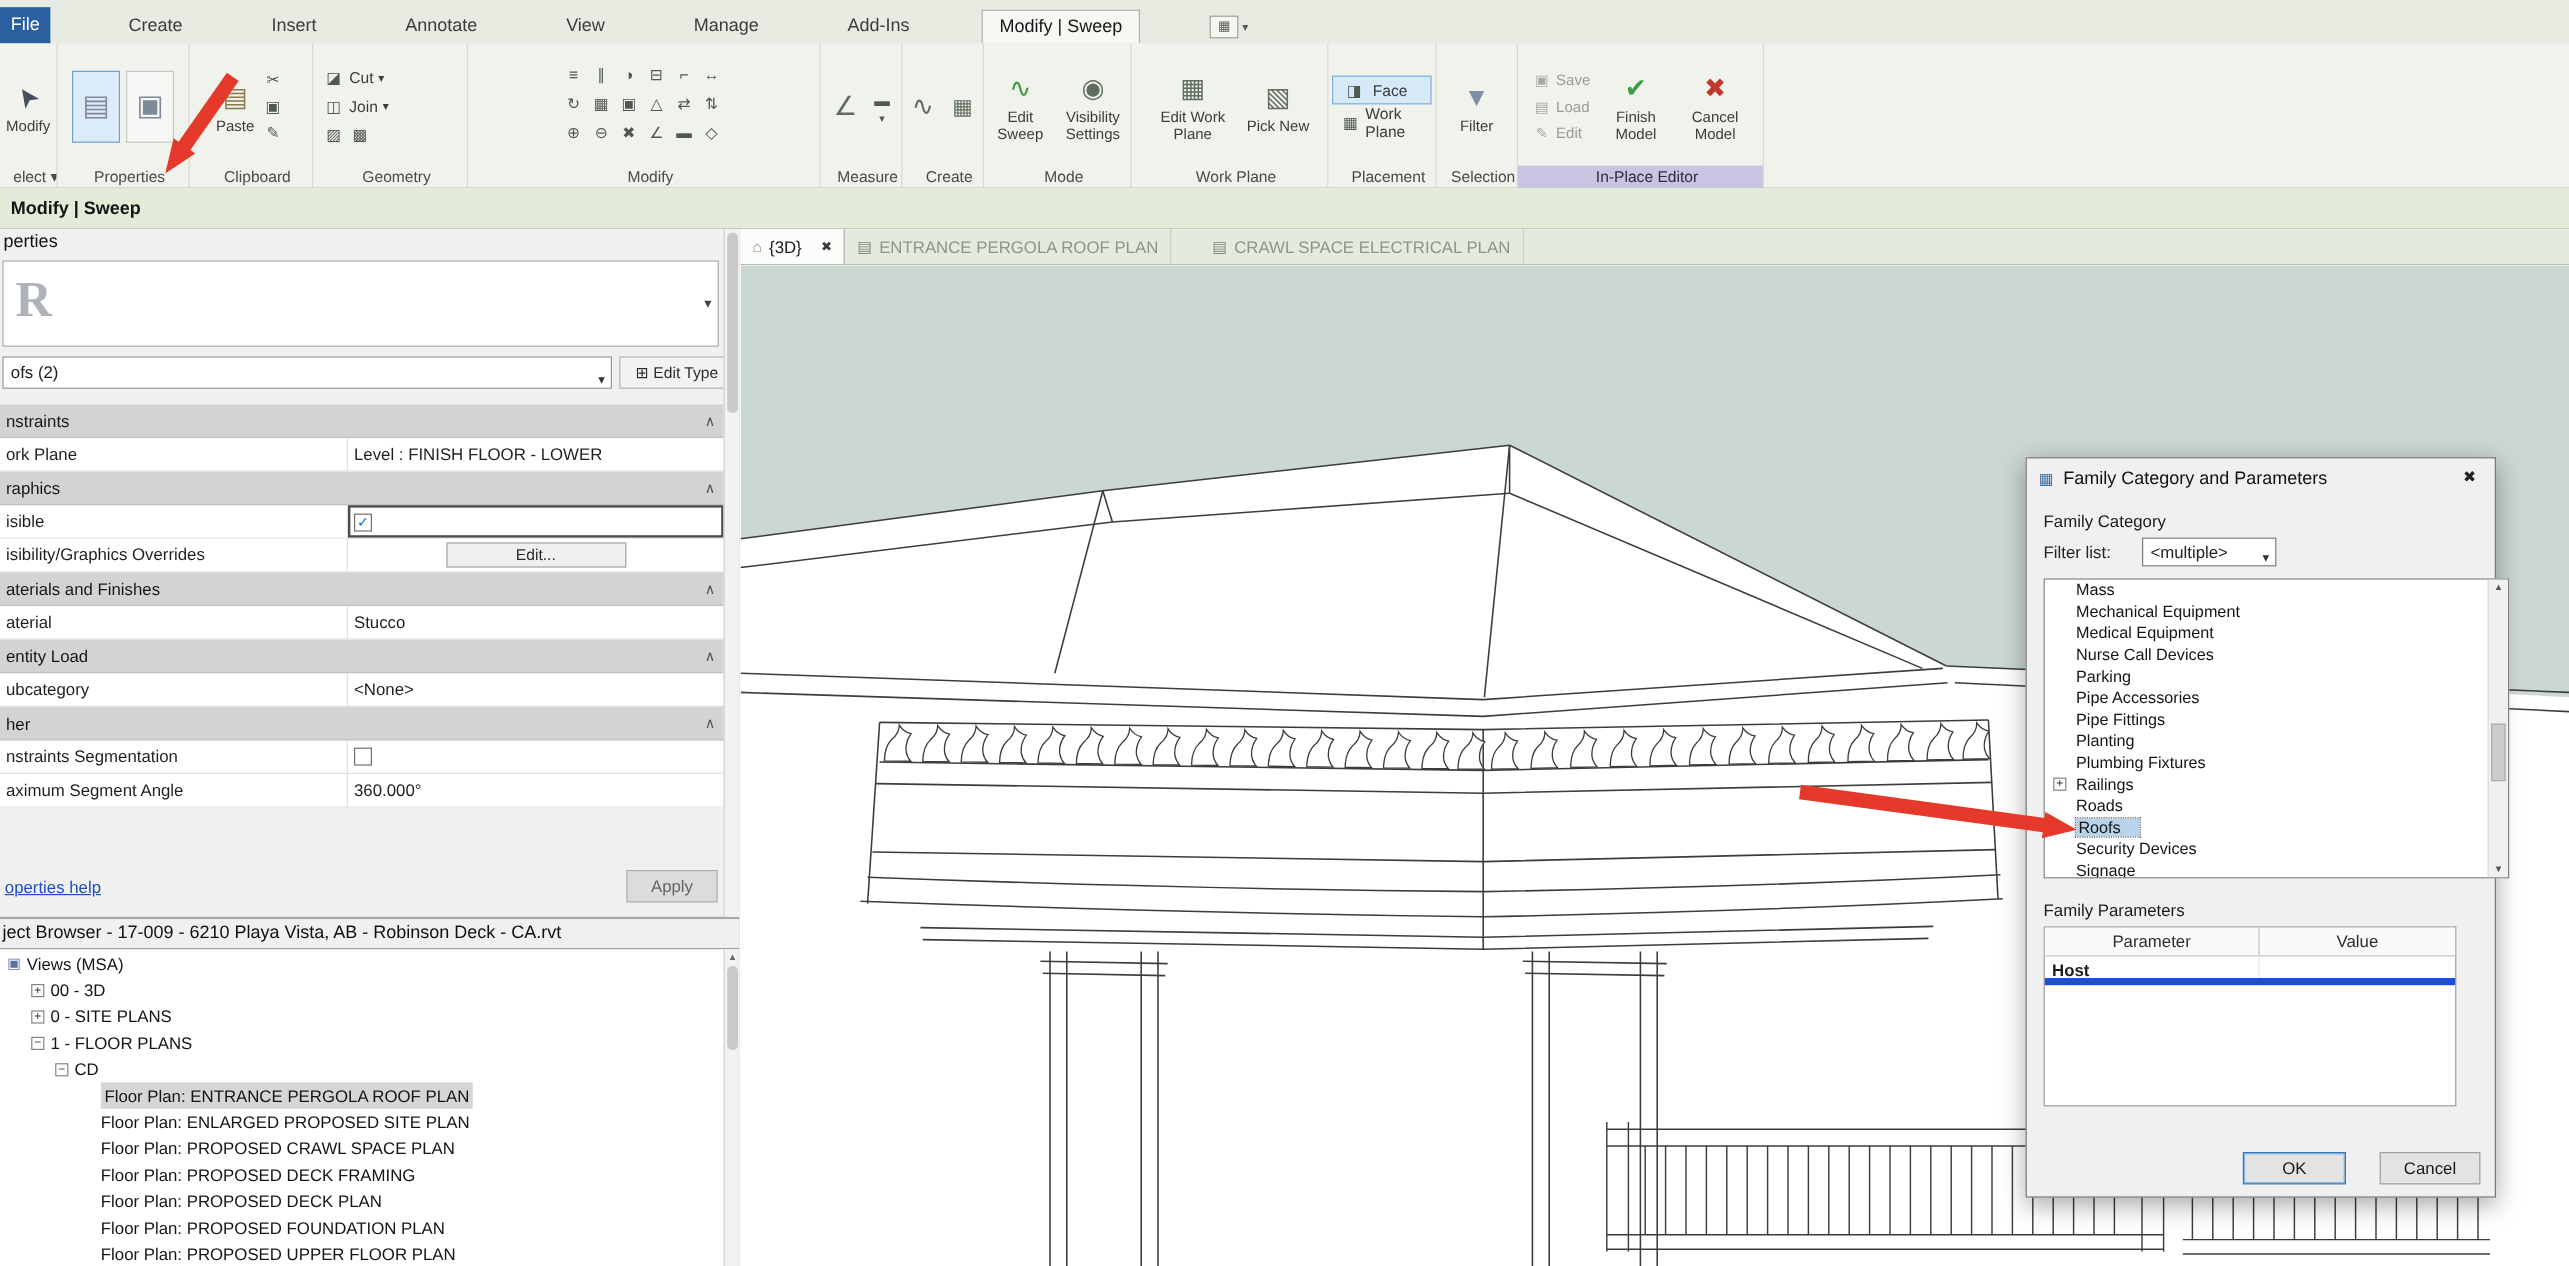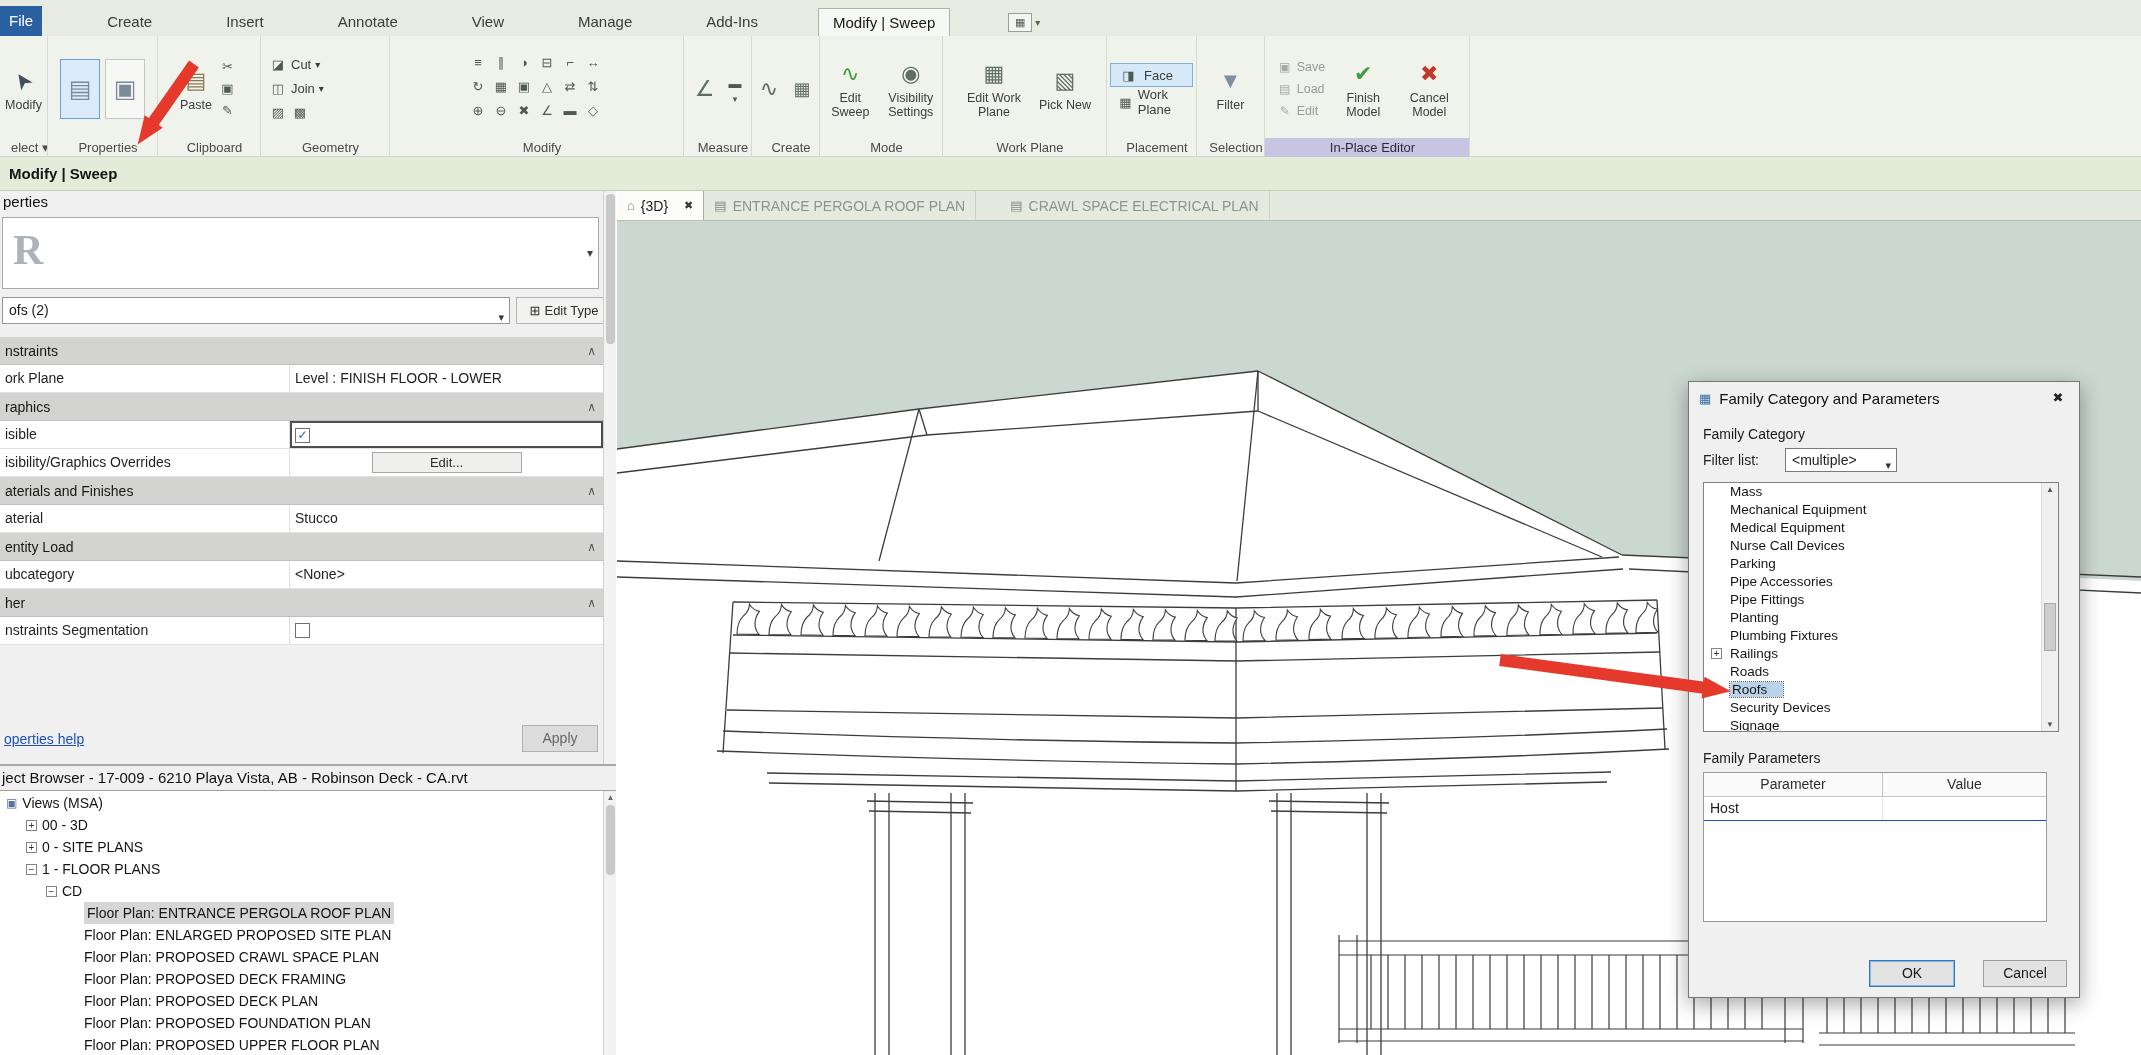--- a/index.html
+++ b/index.html
@@ -86,34 +86,34 @@
 
 .dialog { position:absolute; left:1688px; top:381px; width:392px; height:617px; background:#f0f0f0; border:1px solid #767676; box-shadow:0 6px 20px rgba(0,0,0,0.35); z-index:30; }
 .dlg-title { height:32px; display:flex; align-items:center; padding:0 4px 0 10px; }
 .dlg-ic { font-size:13px; color:#3a6ea5; margin-right:8px; }
 .dlg-t { font-size:15px; color:#101010; flex:1; }
 .dlg-x { width:34px; height:24px; text-align:center; line-height:24px; font-size:13px; color:#222; }
 .dlg-lab { position:absolute; left:14px; font-size:14px; color:#1a1a1a; }
 .filter-lab { position:absolute; left:14px; top:70px; font-size:14px; }
 .filter-sel { position:absolute; left:96px; top:66px; width:112px; height:24px; background:#fff; border:1px solid #7a7a7a; font-size:14px; line-height:22px; padding-left:6px; }
 .filter-sel .dd { position:absolute; right:5px; top:5px; font-size:11px; color:#333; }
-.cat-list { position:absolute; left:14px; top:100px; width:356px; height:250px; background:#fff; border:1px solid #828282; overflow:hidden; }
+.cat-list { position:absolute; left:14px; top:100px; width:388px; height:250px; background:#fff; border:1px solid #828282; overflow:hidden; }
 .li { height:18px; line-height:18px; padding-left:26px; font-size:13.5px; color:#151515; position:relative; white-space:nowrap; }
 .exp2 { position:absolute; left:7px; top:3px; width:11px; height:11px; border:1px solid #848484; font-size:10px; line-height:9px; text-align:center; color:#333; background:#fff; }
 .selbox { background:#b9d3ea; outline:1px dotted #5a5a5a; padding:0 16px 0 2px; }
 .lscroll { position:absolute; right:0; top:0; width:17px; height:100%; background:#f0f0f0; border-left:1px solid #dcdcdc; }
 .lscroll .up { position:absolute; top:2px; left:0; width:16px; text-align:center; font-size:8px; color:#555; }
 .lscroll .down { position:absolute; bottom:2px; left:0; width:16px; text-align:center; font-size:8px; color:#555; }
 .lscroll .th { position:absolute; left:2px; top:120px; width:12px; height:48px; background:#cdcdcd; border:1px solid #aaa; }
 .ptable { position:absolute; left:14px; top:390px; width:344px; height:150px; background:#fff; border:1px solid #999; }
 .pt-head { display:flex; height:24px; border-bottom:1px solid #c6c6c6; background:#fafafa; }
 .pt-head .c { font-size:14px; color:#2c2c2c; text-align:center; line-height:23px; }
 .pt-head .c1 { width:179px; border-right:1px solid #c6c6c6; }
 .pt-head .c2 { flex:1; }
-.pt-row { display:flex; height:24px; border-bottom:1px solid #1d4ed8; }
+.pt-row { display:flex; height:24px; border-bottom:6px solid #1d4ed8;font-weight:bold; }
 .pt-row .c1 { width:179px; border-right:1px solid #e6e6e6; padding-left:6px; line-height:23px; font-size:14px; color:#1c1c1c; }
 .dlg-btn { position:absolute; width:86px; height:27px; background:#e3e3e3; border:1px solid #9e9e9e; font-size:14px; color:#1a1a1a; text-align:center; line-height:25px; }
 .dlg-btn.ok { left:180px; top:578px; border-color:#3079bd; box-shadow:inset 0 0 0 1px #8ab6e0; }
 .dlg-btn.cancel { left:294px; top:578px; width:84px; }
 
 
 .arrows { position:absolute; left:0; top:0; z-index:60; pointer-events:none; }
 </style>
 </head>
 <body>
@@ -384,20 +384,24 @@
         <div class="lab">ubcategory</div>
         <div class="val">&lt;None&gt;</div>
       </div>
       <div class="sechead">
         <span>her</span>
         <span class="chev">∧</span>
       </div>
       <div class="prow">
         <div class="lab">nstraints Segmentation</div>
         <div class="val"><span class="chk"></span></div>
+      </div>
+      <div class="prow">
+        <div class="lab">aximum Segment Angle</div>
+        <div class="val">360.000°</div>
       </div>
     </div>
 
     <div class="help-link">operties help</div>
     <div class="apply-btn">Apply</div>
     <div class="vstrip">
         <div class="vthumb" style="top:3px;height:150px"></div>
       </div>
   </div>
 

